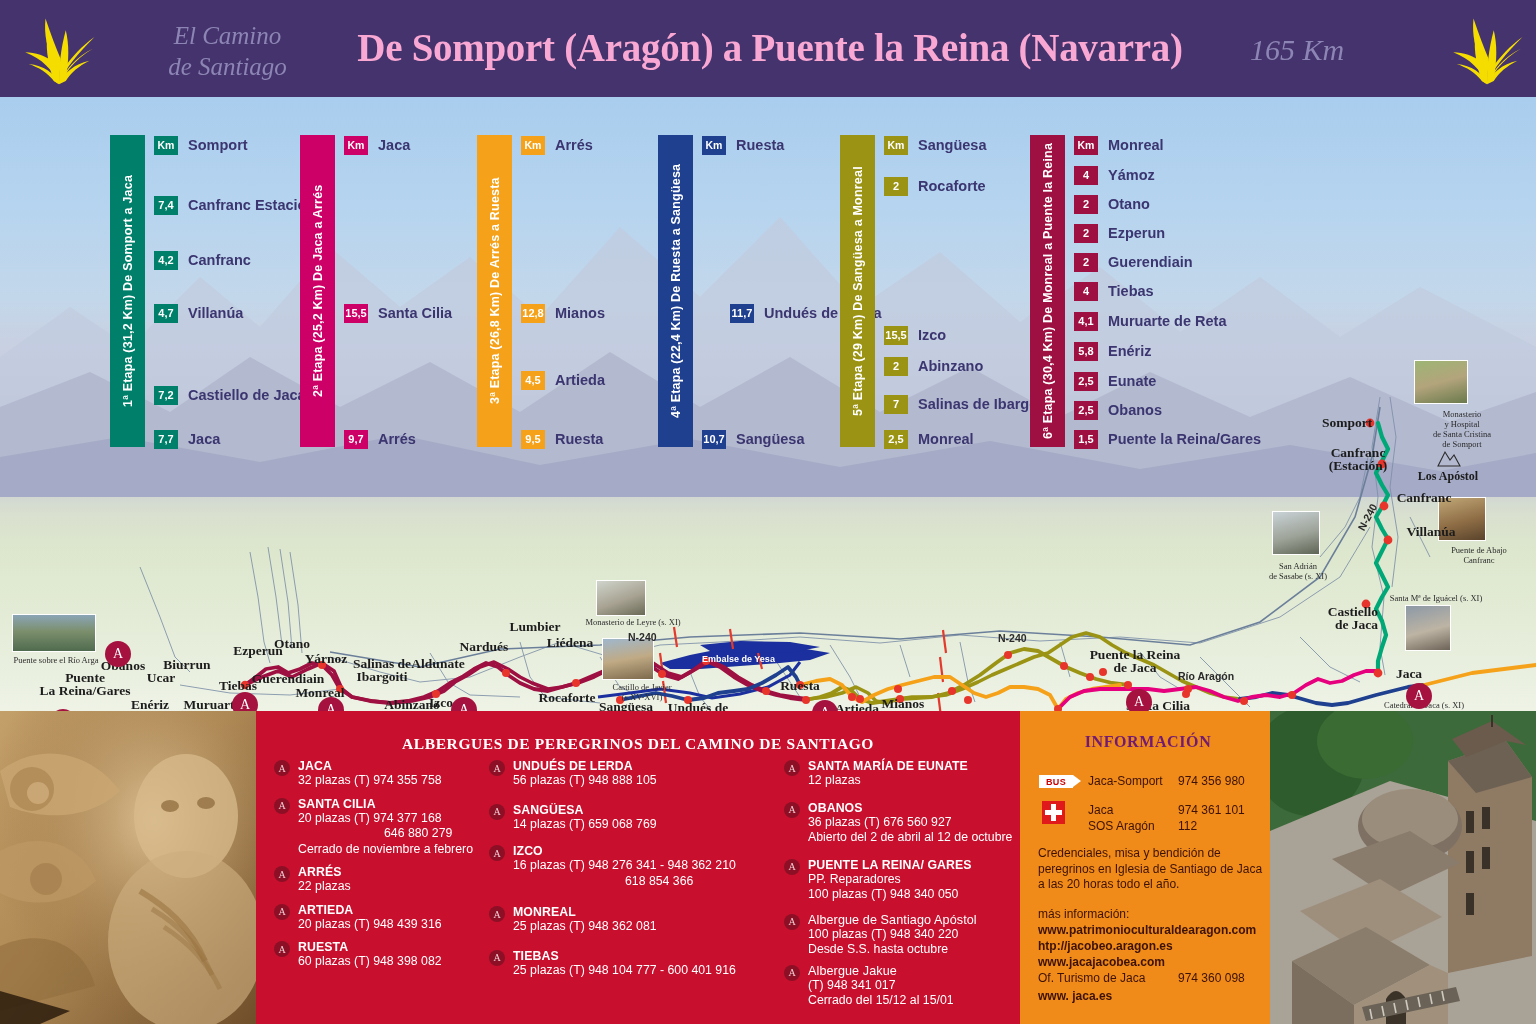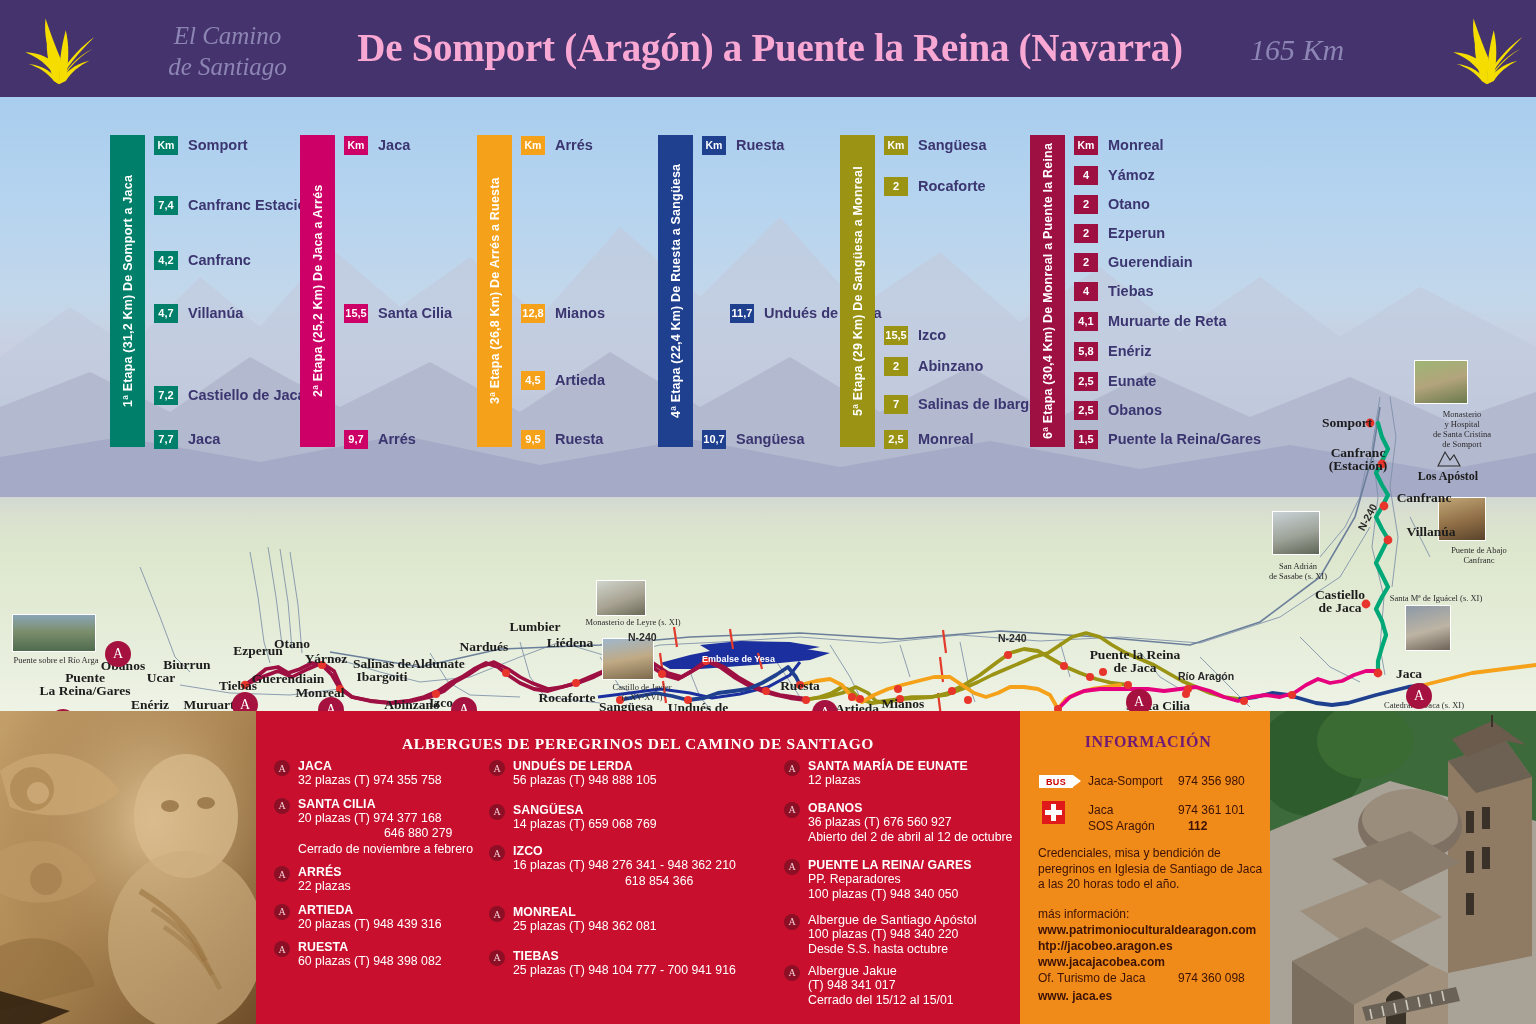--- a/index.html
+++ b/index.html
@@ -582,21 +582,21 @@
   <div class="map-label big" style="left:658px;top:604px;width:80px;">Undués de<br>Lerda</div>
   <div class="map-label big" style="left:768px;top:582px;width:64px;">Ruesta</div>
   <div class="map-label big" style="left:824px;top:605px;width:66px;">Artieda</div>
   <div class="map-label big" style="left:872px;top:600px;width:62px;">Mianos</div>
   <div class="map-label big" style="left:942px;top:612px;width:62px;">Martes</div>
 
   <div class="map-label big" style="left:1075px;top:551px;width:120px;">Puente la Reina<br>de Jaca</div>
   <div class="map-label big" style="left:1114px;top:602px;width:88px;">Santa Cilia<br>de Jaca</div>
 
   <div class="map-label big" style="left:1388px;top:570px;width:42px;">Jaca</div>
-  <div class="map-label big" style="left:1302px;top:491px;width:76px;">Castiello<br>de Jaca</div>
+  <div class="map-label big" style="left:1302px;top:508px;width:76px;text-align:right;">Castiello<br>de Jaca</div>
   <div class="map-label big" style="left:1396px;top:428px;width:70px;">Villanúa</div>
   <div class="map-label big" style="left:1388px;top:394px;width:72px;">Canfranc</div>
   <div class="map-label big" style="left:1316px;top:349px;width:84px;">Canfranc<br>(Estación)</div>
   <div class="map-label big" style="left:1314px;top:319px;width:66px;">Somport</div>
   <div class="map-label med" style="left:1400px;top:373px;width:96px;">Los Apóstol</div>
 
   <svg style="position:absolute;left:1436px;top:352px;width:26px;height:18px;" viewBox="0 0 26 18">
     <path d="M2 17 L9 3 L14 11 L18 6 L24 17 Z" fill="none" stroke="#2b2b2b" stroke-width="1.1"></path>
   </svg>
 
@@ -705,21 +705,21 @@
         <div class="alb-line indent" style="margin-left:136px;">618 854 366</div>
       </div>
       <div class="alb-item" style="margin-top:16px;">
         <span class="alb-badge">A</span>
         <div class="alb-name">MONREAL</div>
         <div class="alb-line">25 plazas (T) 948 362 081</div>
       </div>
       <div class="alb-item" style="margin-top:14px;">
         <span class="alb-badge">A</span>
         <div class="alb-name">TIEBAS</div>
-        <div class="alb-line">25 plazas (T) 948 104 777 - 700 941 916</div>
+        <div class="alb-line">25 plazas (T) 948 104 777 - 600 401 916</div>
       </div>
     </div>
 
     <div class="alb-col" style="left:528px;width:240px;">
       <div class="alb-item">
         <span class="alb-badge">A</span>
         <div class="alb-name">SANTA MARÍA DE EUNATE</div>
         <div class="alb-line">12 plazas</div>
       </div>
       <div class="alb-item" style="margin-top:12px;">
@@ -754,21 +754,21 @@
 
     <div class="bus-chip" style="left:19px;top:64px;">BUS</div>
     <div class="bus-arrow" style="left:53px;top:64px;"></div>
     <div class="info-row" style="left:68px;top:63px;">Jaca-Somport</div>
     <div class="info-row" style="left:158px;top:63px;">974 356 980</div>
 
     <div class="cross-icon" style="left:22px;top:90px;"></div>
     <div class="info-row" style="left:68px;top:92px;">Jaca</div>
     <div class="info-row" style="left:158px;top:92px;">974 361 101</div>
     <div class="info-row" style="left:68px;top:108px;">SOS Aragón</div>
-    <div class="info-row" style="left:168px;top:108px;font-weight:bold;">112</div>
+    <div class="info-row" style="left:158px;top:108px;">112</div>
 
     <div class="info-text" style="left:18px;top:135px;width:226px;">Credenciales, misa y bendición de peregrinos en Iglesia de Santiago de Jaca a las 20 horas todo el año.</div>
 
     <div class="info-text" style="left:18px;top:196px;">más información:</div>
     <div class="info-text info-web" style="left:18px;top:212px;">www.patrimonioculturaldearagon.com</div>
     <div class="info-text info-web" style="left:18px;top:228px;">htp://jacobeo.aragon.es</div>
     <div class="info-text info-web" style="left:18px;top:244px;">www.jacajacobea.com</div>
     <div class="info-text" style="left:18px;top:260px;">Of. Turismo de Jaca</div>
     <div class="info-text" style="left:158px;top:260px;">974 360 098</div>
     <div class="info-text info-web" style="left:18px;top:278px;">www. jaca.es</div>

